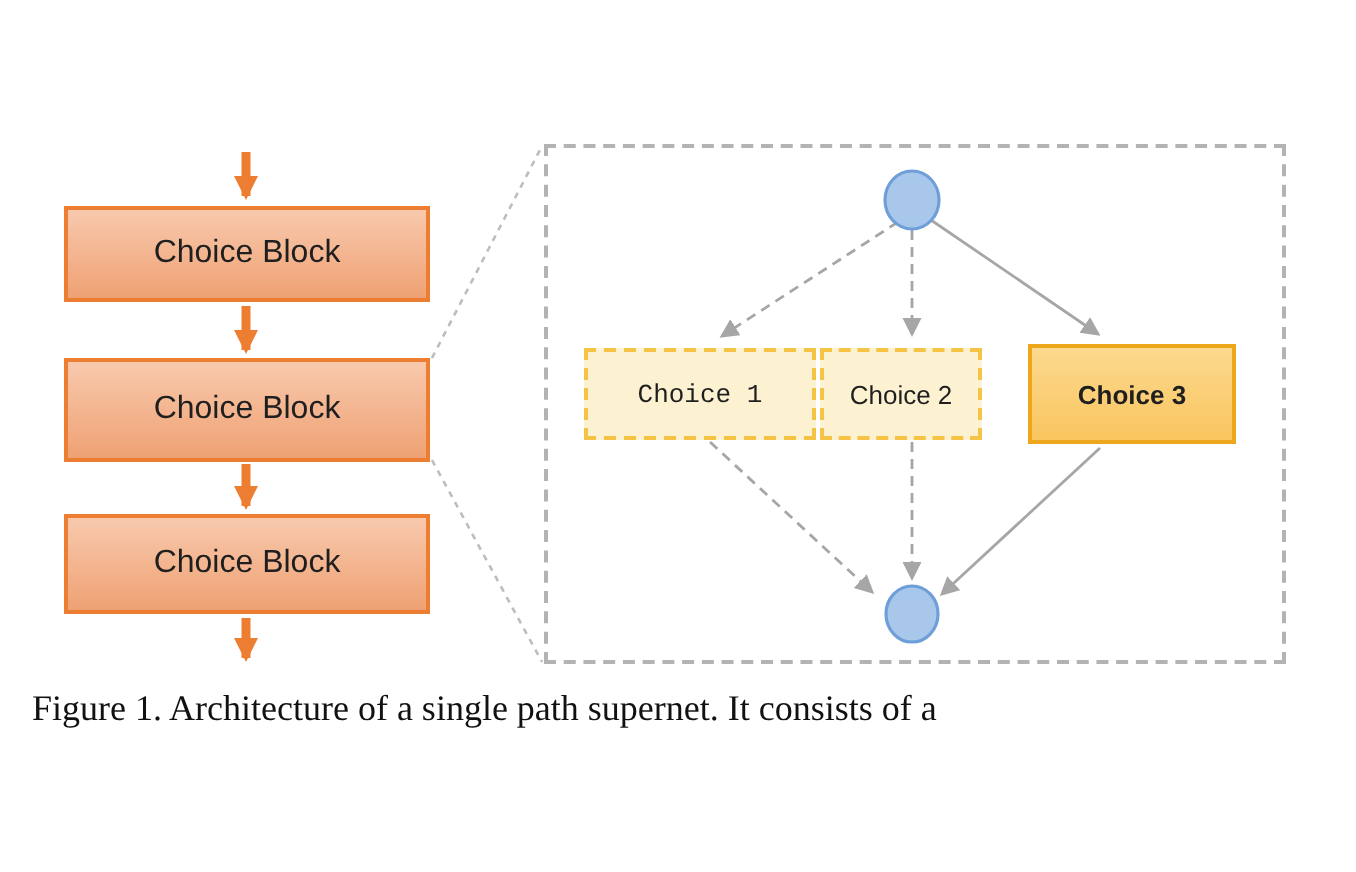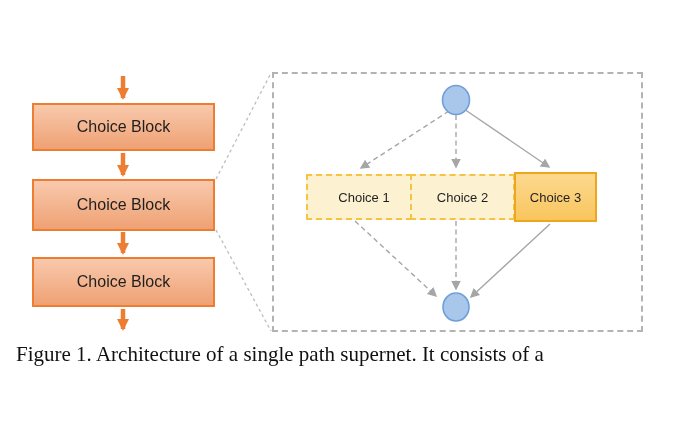--- a/index.html
+++ b/index.html
@@ -55,29 +55,29 @@
     z-index: 3;
   }
   .choice-option.dashed {
     border: 2px dashed var(--choice-dashed-border);
     background: var(--choice-fill);
   }
   .choice-option.selected {
     border: 2px solid var(--choice-selected-border);
     background: linear-gradient(180deg, var(--choice-selected-fill-top) 0%, var(--choice-selected-fill-bottom) 100%);
   }
-  #choice-1 { left: 306px; top: 154px; width: 116px; height: 46px; }
-  #choice-2 { left: 410px; top: 154px; width: 105px; height: 46px; }
-  #choice-3 { left: 514px; top: 152px; width: 83px; height: 50px; }
+  #choice-1 { left: 292px; top: 154px; width: 116px; height: 46px; font-family: Liberation Mono, monospace; }
+  #choice-2 { left: 410px; top: 154px; width: 81px; height: 46px; }
+  #choice-3 { left: 514px; top: 152px; width: 104px; height: 50px; font-weight: bold; }
   #caption {
     position: absolute;
     left: 16px; top: 322px;
     width: 650px;
     font-family: "Liberation Serif", serif;
-    font-size: 21px;
+    font-size: 18px;
     line-height: 25.5px;
     color: #111111;
     z-index: 2;
   }
   .caption-line {
     margin: 0;
     text-align: justify;
     text-align-last: justify;
     white-space: normal;
   }

